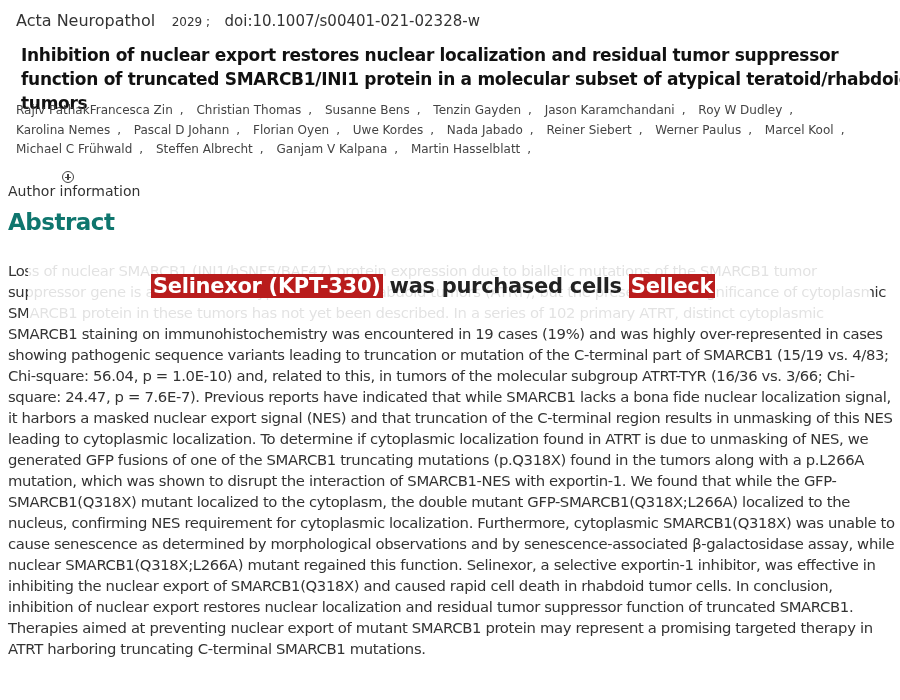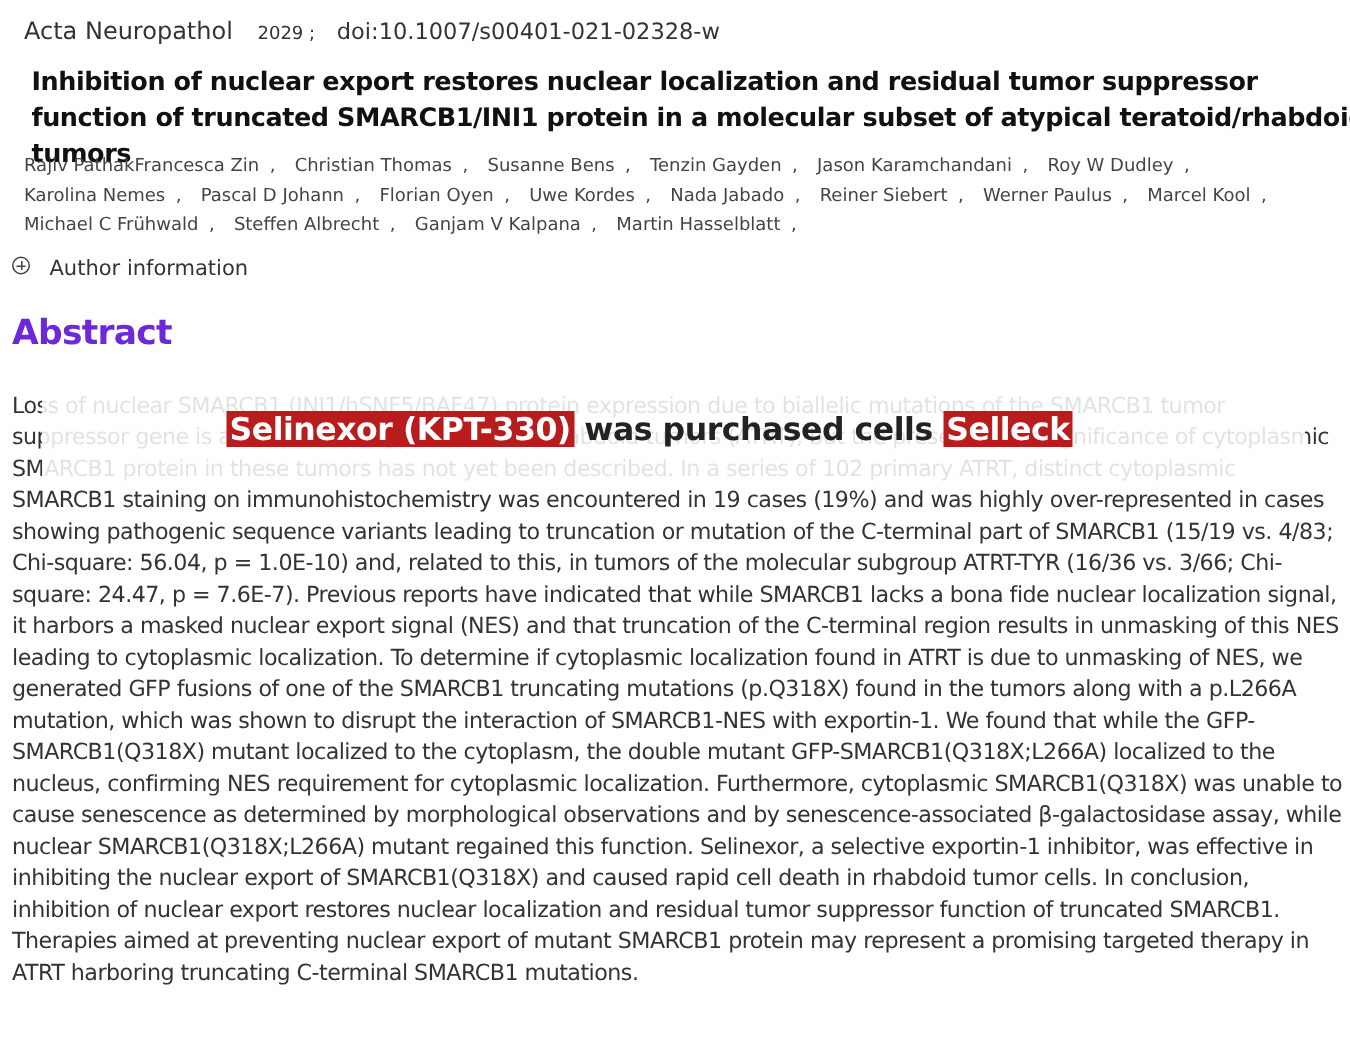--- a/index.html
+++ b/index.html
@@ -5,25 +5,25 @@
   html, body { margin:0; padding:0; background:#ffffff; }
   body { width:900px; height:700px; overflow:hidden; position:relative; font-family:"DejaVu Sans", sans-serif; color:#333; }
   .journal { position:absolute; left:16px; top:11px; font-size:14px; color:#333; white-space:nowrap; }
   .journal .jname { font-size:16px; }
   .journal .year { font-size:12px; margin-left:12px; }
   .journal .doi { font-size:15px; margin-left:10px; }
   .title { position:absolute; left:9px; top:43px; width:890px; font-size:17px; font-weight:bold; line-height:24px; color:#111; letter-spacing:-0.3px;margin-left:12px; }
   .authors { position:absolute; left:16px; top:101px; width:880px; font-size:12px; line-height:19.5px; color:#444; }
   .author { white-space:nowrap; }
   .author .sep { margin:0 9px 0 7px; }
-  .author-info { position:absolute; left:8px; top:171px; font-size:14px; color:#333; display:flex; align-items:flex-start; cursor:pointer; }
+  .author-info { position:absolute; left:8px; top:171px; font-size:14px; color:#333; display:flex; align-items:center; cursor:pointer;flex-direction:column; }
   .plus-icon { width:12px; height:12px; border:1px solid #444; border-radius:50%; position:relative; margin-right:13px; box-sizing:border-box; }
   .plus-icon::before { content:""; position:absolute; left:2px; right:2px; top:4.5px; height:1.5px; background:#444; }
   .plus-icon::after { content:""; position:absolute; top:2px; bottom:2px; left:4.5px; width:1.5px; background:#444; }
-  .abstract-heading { position:absolute; left:8px; top:209px; font-size:23px; font-weight:bold; color:#6d28d9; letter-spacing:-0.5px; }
+  .abstract-heading { position:absolute; left:8px; top:209px; font-size:23px; font-weight:bold; color:#0f766e; letter-spacing:-0.5px; }
   .abstract-body { position:absolute; left:8px; top:260px; width:888px; font-size:14.8px; line-height:21px; color:#333; letter-spacing:-0.35px; }
   .overlay { position:absolute; left:28px; top:262px; width:842px; height:60px; background:rgba(255,255,255,0.86); }
   .promo { position:absolute; left:151px; top:271px; font-size:21px; font-weight:bold; color:#222; white-space:nowrap; line-height:30px; letter-spacing:-0.3px; }
   .promo .hl { background:#b91c1c; color:#ffffff; padding:0 2px; }
 </style>
 </head>
 <body>
 
 <div class="journal">
   <span class="jname">Acta Neuropathol</span>

